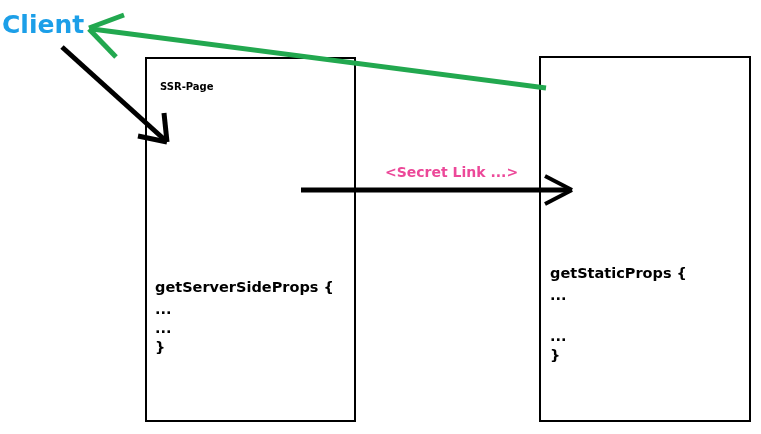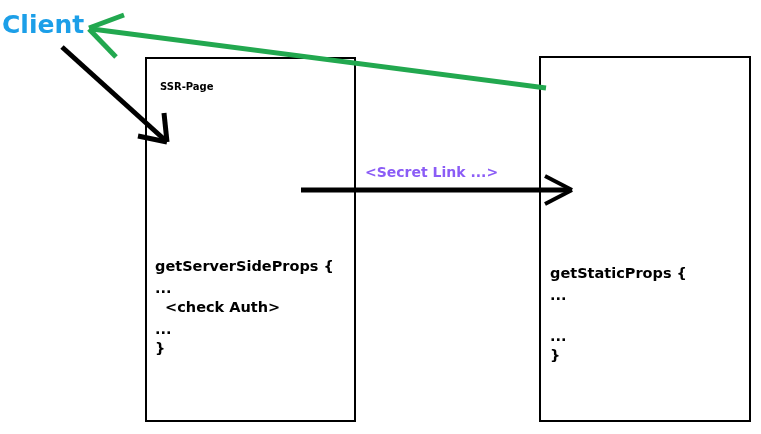--- a/index.html
+++ b/index.html
@@ -59,36 +59,36 @@
     left: 160px;
     top: 81px;
     font-size: 10px;
   }
   #static-title {
     left: 554px;
     top: 81px;
     font-size: 14.5px;
   }
   #secret-link-label {
-    left: 365px;
+    left: 385px;
     top: 164px;
     font-size: 14px;
     font-weight: bold;
-    color: #8b5cf6;
+    color: #ec4899;
   }
   .code-block {
     position: absolute;
     font-size: 14.5px;
     font-weight: bold;
     color: #000000;
     line-height: 1;
   }
   #ssr-code {
     left: 155px;
-    top: 259px;
+    top: 280px;
   }
   #static-code {
     left: 550px;
     top: 266px;
   }
   .code-line {
     display: block;
     white-space: pre;
     height: 22px;
   }
@@ -128,21 +128,20 @@
   <div class="lbl" id="client-label">Client</div>
 
   <div class="lbl" id="ssr-title">SSR-Page</div>
 
 
   <div class="lbl" id="secret-link-label">&lt;Secret Link ...&gt;</div>
 
   <div class="code-block" id="ssr-code">
     <span class="code-line">getServerSideProps {</span>
     <span class="code-line tight">...</span>
-    <span class="code-line">  &lt;check Auth&gt;</span>
     <span class="code-line tight">...</span>
     <span class="code-line">}</span>
   </div>
 
   <div class="code-block" id="static-code">
     <span class="code-line">getStaticProps {</span>
     <span class="code-line tight">...</span>
     <span class="code-line"></span>
     <span class="code-line tight">...</span>
     <span class="code-line">}</span>

